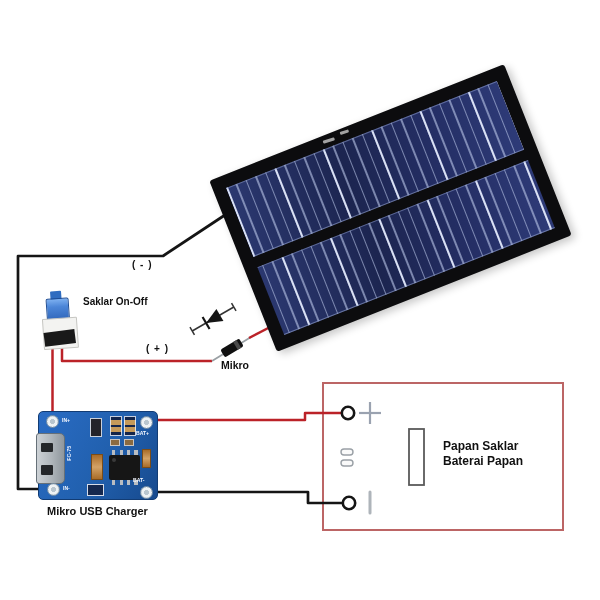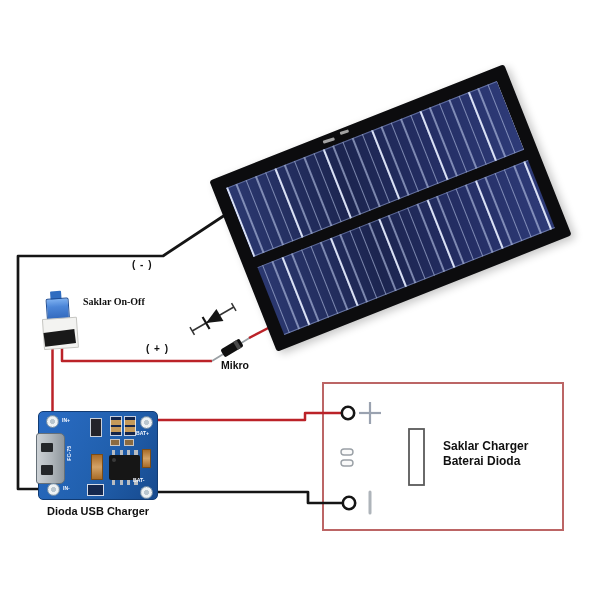--- a/index.html
+++ b/index.html
@@ -65,21 +65,21 @@
   .c4{left:71px;top:27px;width:10px;height:7px;background:#8a6a40;border:1px solid rgba(230,238,250,0.7);}
   .c5{left:85px;top:27px;width:10px;height:7px;background:#8a6a40;border:1px solid rgba(230,238,250,0.7);}
   .c6{left:52px;top:42px;width:12px;height:26px;border:1px solid #7a4c18;
       background:linear-gradient(180deg,#a96c28 0%,#d3a266 50%,#a96c28 100%);}
   .c7{left:103px;top:37px;width:9px;height:19px;border:1px solid #7a4c18;
       background:linear-gradient(180deg,#a96c28 0%,#d3a266 50%,#a96c28 100%);}
   .c8{left:48px;top:72px;width:17px;height:12px;background:#15284e;border:1px solid rgba(235,240,250,0.9);}
 
   
   .lab{position:absolute;color:#101010;font-weight:bold;white-space:nowrap;}
-  .lab-switch{left:83px;top:296px;font-size:10px;font-family:Liberation Serif, serif;}
+  .lab-switch{left:83px;top:296px;font-size:10px;}
   .lab-neg{left:132px;top:259px;font-size:10px;letter-spacing:1px;}
   .lab-pos{left:146px;top:343px;font-size:10px;letter-spacing:1px;}
   .lab-dioda{left:221px;top:359px;font-size:10.5px;}
   .lab-usb{left:47px;top:505px;font-size:11px;}
   .lab-box{left:443px;top:439px;font-size:12px;line-height:15px;}
   .lab-box span{display:block;}
 </style>
 </head>
 <body>
 
@@ -164,19 +164,19 @@
     <div class="padlbl lbl-batp">BAT+</div>
     <div class="padlbl lbl-inm">IN-</div>
     <div class="padlbl lbl-batm">BAT-</div>
     <div class="fc">FC-75</div>
   </div>
 
   <div class="lab lab-switch">Saklar On-Off</div>
   <div class="lab lab-neg">( - )</div>
   <div class="lab lab-pos">( + )</div>
   <div class="lab lab-dioda">Mikro</div>
-  <div class="lab lab-usb">Dioda USB Charger</div>
+  <div class="lab lab-usb">Mikro USB Charger</div>
   <div class="lab lab-box">
-    <span>Saklar Charger</span>
-    <span>Baterai Dioda</span>
+    <span>Papan Saklar</span>
+    <span>Baterai Papan</span>
   </div>
 
 </div>
 
 </body></html>

